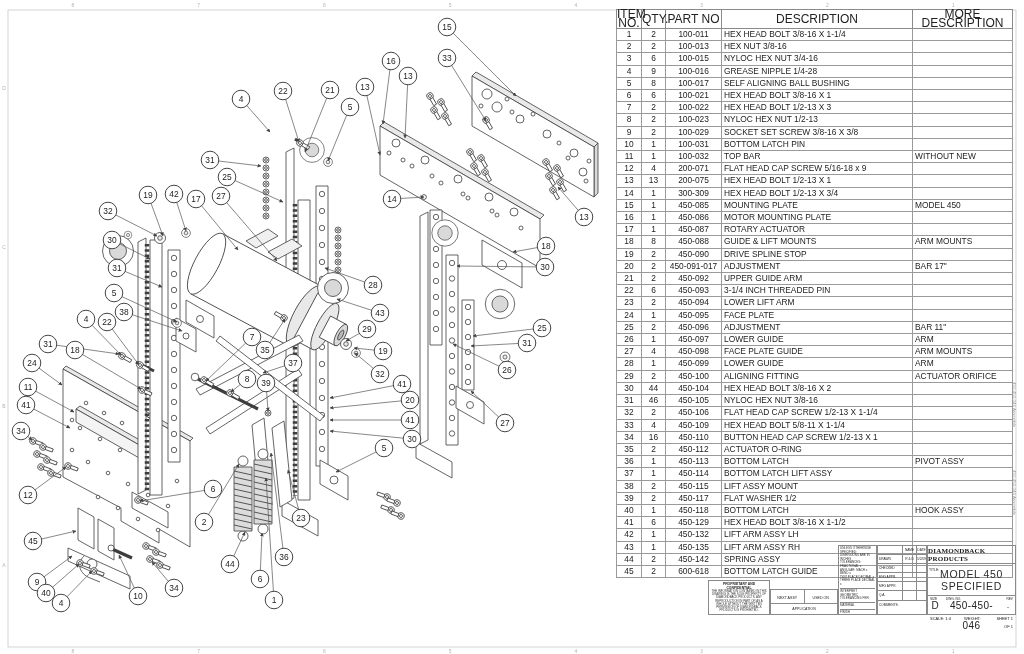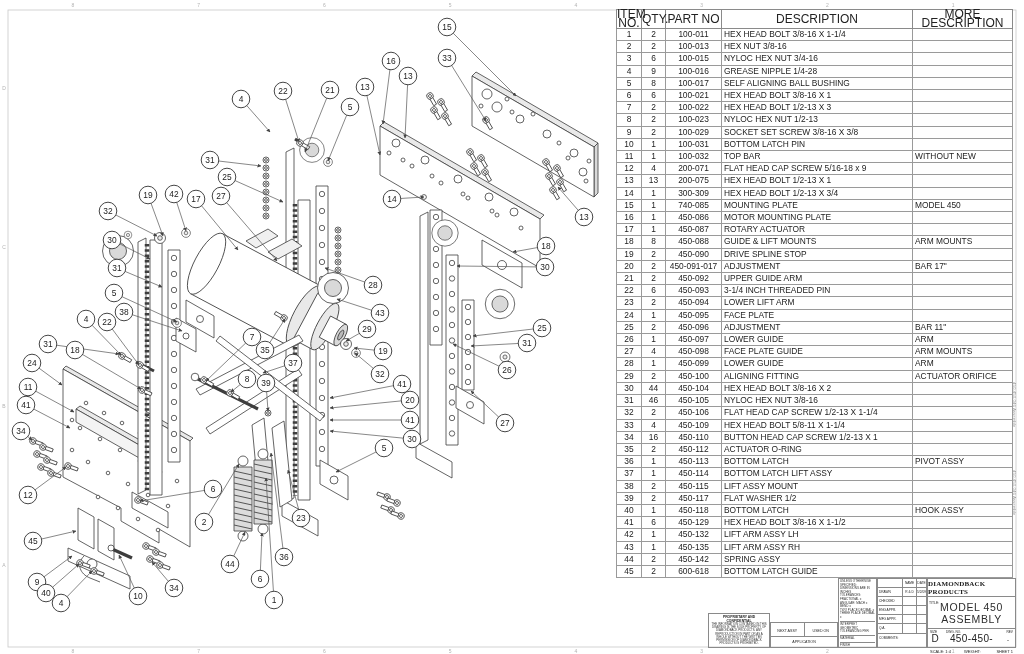--- a/index.html
+++ b/index.html
@@ -20,21 +20,21 @@
   
   #bom{position:absolute;left:616px;top:9px;width:396px;border-collapse:collapse;
        table-layout:fixed;background:#fff;}
   #bom th{font-weight:normal;font-size:12px;border:1px solid #8a8a8a;
        padding:0;line-height:9px;height:18px;color:#222;}
   #bom td{font-size:8.4px;border:1px solid #9a9a9a;height:11.2px;line-height:11.2px;
        padding:0 2px;white-space:nowrap;overflow:hidden;color:#222;}
   #bom td.c0,#bom td.c1,#bom td.c2{text-align:center;padding:0;}
   #bom td.c3,#bom td.c4{text-align:left;}
   
-  #titleblock{position:absolute;left:700px;top:578px;width:316px;height:70px;
+  #titleblock{position:absolute;left:700px;top:545px;width:316px;height:70px;
        font-size:4px;color:#222;}
   #titleblock .cell{position:absolute;box-sizing:border-box;border:0.7px solid #8a8a8a;}
   .tb-prop{left:8px;top:35px;width:62px;height:35px;padding:1px 2px;}
   .tb-prop .hd{font-size:3.4px;font-weight:bold;text-align:center;}
   .tb-prop .bd{font-size:2.9px;line-height:3.2px;text-align:center;color:#333;}
   .tb-app{left:70px;top:44px;width:68px;height:26px;}
   .tb-app .r1{display:flex;height:13px;border-bottom:0.7px solid #8a8a8a;}
   .tb-app .r1 div{flex:1;text-align:center;line-height:16px;font-size:3.6px;}
   .tb-app .r1 div:first-child{border-right:0.7px solid #8a8a8a;}
   .tb-app .r2{text-align:center;line-height:10px;font-size:3.6px;}
@@ -879,21 +879,21 @@
       <tr>
         <td class="c0">14</td>
         <td class="c1">1</td>
         <td class="c2">300-309</td>
         <td class="c3">HEX HEAD BOLT 1/2-13 X 3/4</td>
         <td class="c4"></td>
       </tr>
       <tr>
         <td class="c0">15</td>
         <td class="c1">1</td>
-        <td class="c2">740-085</td>
+        <td class="c2">450-085</td>
         <td class="c3">MOUNTING PLATE</td>
         <td class="c4">MODEL 450</td>
       </tr>
       <tr>
         <td class="c0">16</td>
         <td class="c1">1</td>
         <td class="c2">450-086</td>
         <td class="c3">MOTOR MOUNTING PLATE</td>
         <td class="c4"></td>
       </tr>
@@ -1162,21 +1162,21 @@
     <div class="row" style="border-bottom:none;height:16px;">
       <div class="l">COMMENTS:</div>
       <div class="n" style="border-left:none"></div>
     </div>
   </div>
   <div class="cell tb-title-col">
     <div class="tb-company">DIAMONDBACK PRODUCTS</div>
     <div class="tb-title">
       <span class="lab">TITLE:</span>
       <div class="t1">MODEL 450</div>
-      <div class="t2">ASSEMBLY</div>
+      <div class="t2">SPECIFIED</div>
     </div>
     <div class="tb-size">
       <span class="lab" style="left:2px">SIZE</span>
       <span class="lab" style="left:18px">DWG.  NO.</span>
       <span class="lab" style="right:2px">REV</span>
       <div class="sz">D</div>
       <div class="no">450-450-046</div>
       <div class="rv">-</div>
     </div>
     <div class="tb-scale">

